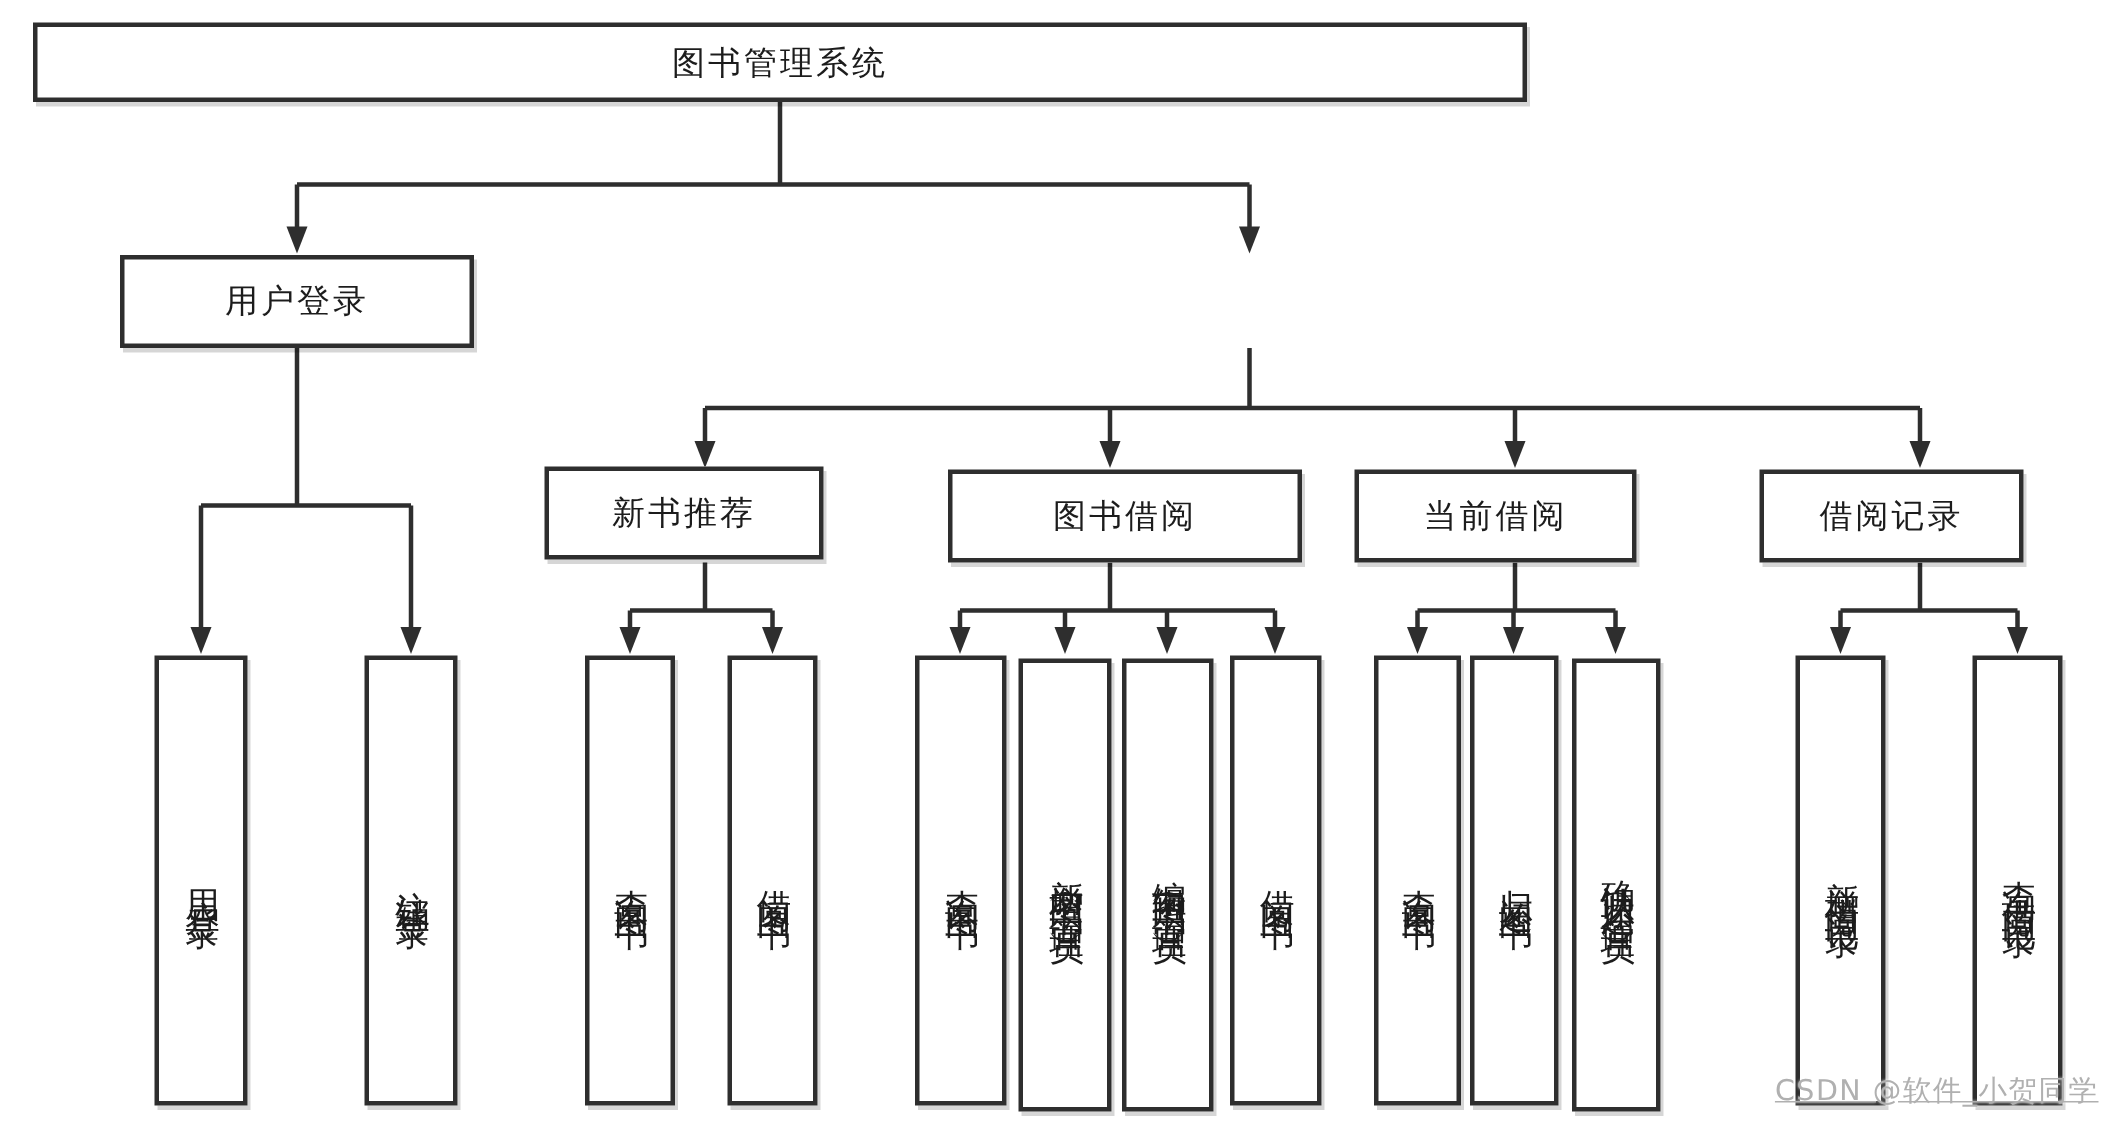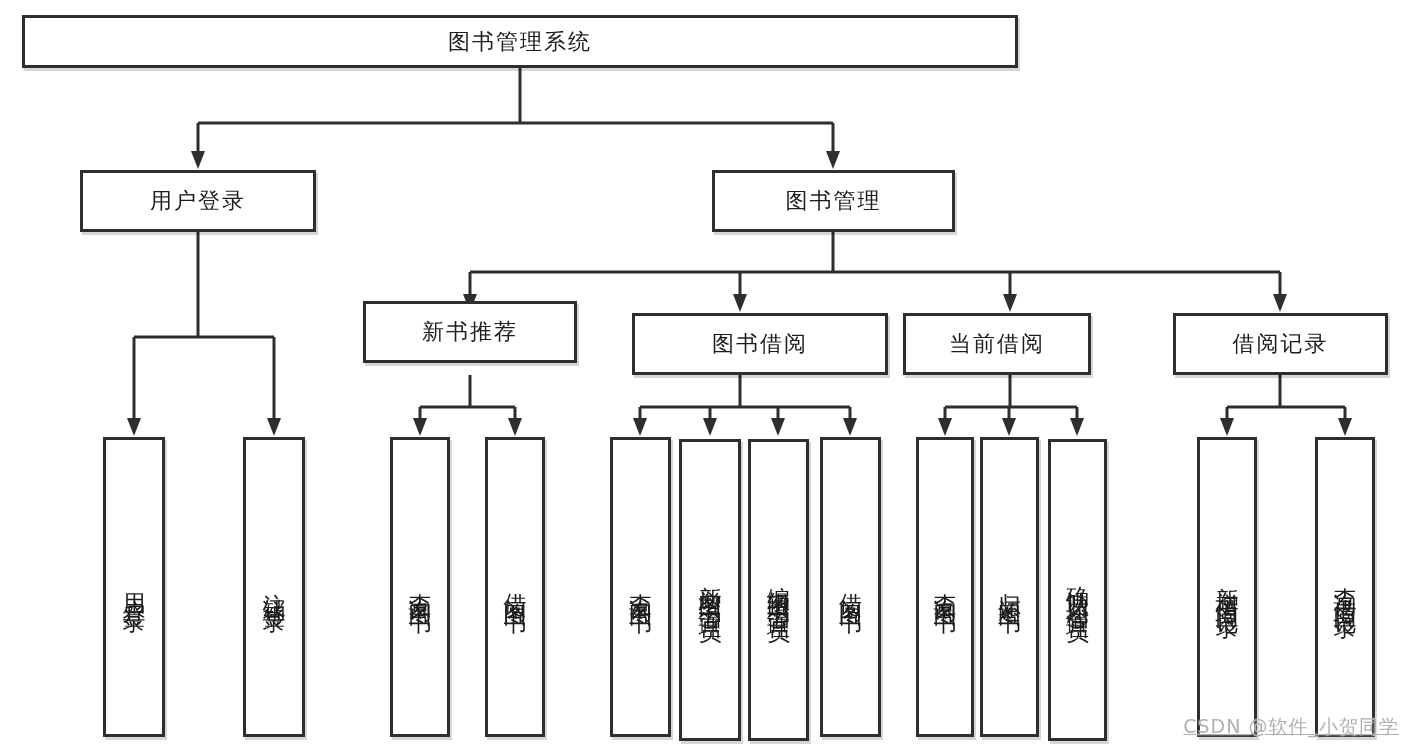--- a/index.html
+++ b/index.html
@@ -87,34 +87,31 @@
     </g>
   </svg>
 
   <div class="box hbox" style="left:22px;top:15px;width:996px;height:53px">
     <span class="lbl">图书管理系统</span>
   </div>
 
   <div class="box hbox" style="left:80px;top:170px;width:236px;height:62px">
     <span class="lbl">用户登录</span>
   </div>
-  <div class="box hbox" style="left:712px;top:170px;width:243px;height:62px">
-    <span class="lbl">图书管理</span>
-  </div>
 
-  <div class="box hbox" style="left:363px;top:301px;width:214px;height:62px">
+  <div class="box hbox" style="left:363px;top:311px;width:186px;height:62px">
     <span class="lbl">新书推荐</span>
   </div>
-  <div class="box hbox" style="left:632px;top:313px;width:256px;height:62px">
+  <div class="box hbox" style="left:632px;top:313px;width:236px;height:62px">
     <span class="lbl">图书借阅</span>
   </div>
   <div class="box hbox" style="left:903px;top:313px;width:188px;height:62px">
     <span class="lbl">当前借阅</span>
   </div>
-  <div class="box hbox" style="left:1173px;top:313px;width:215px;height:62px">
+  <div class="box hbox" style="left:1173px;top:313px;width:176px;height:62px">
     <span class="lbl">借阅记录</span>
   </div>
 
   <div class="box vbox" style="left:103px;top:437px;width:62px;height:300px">
     <span class="lbl">用户登录</span>
   </div>
   <div class="box vbox" style="left:243px;top:437px;width:62px;height:300px">
     <span class="lbl">注销登录</span>
   </div>
 

